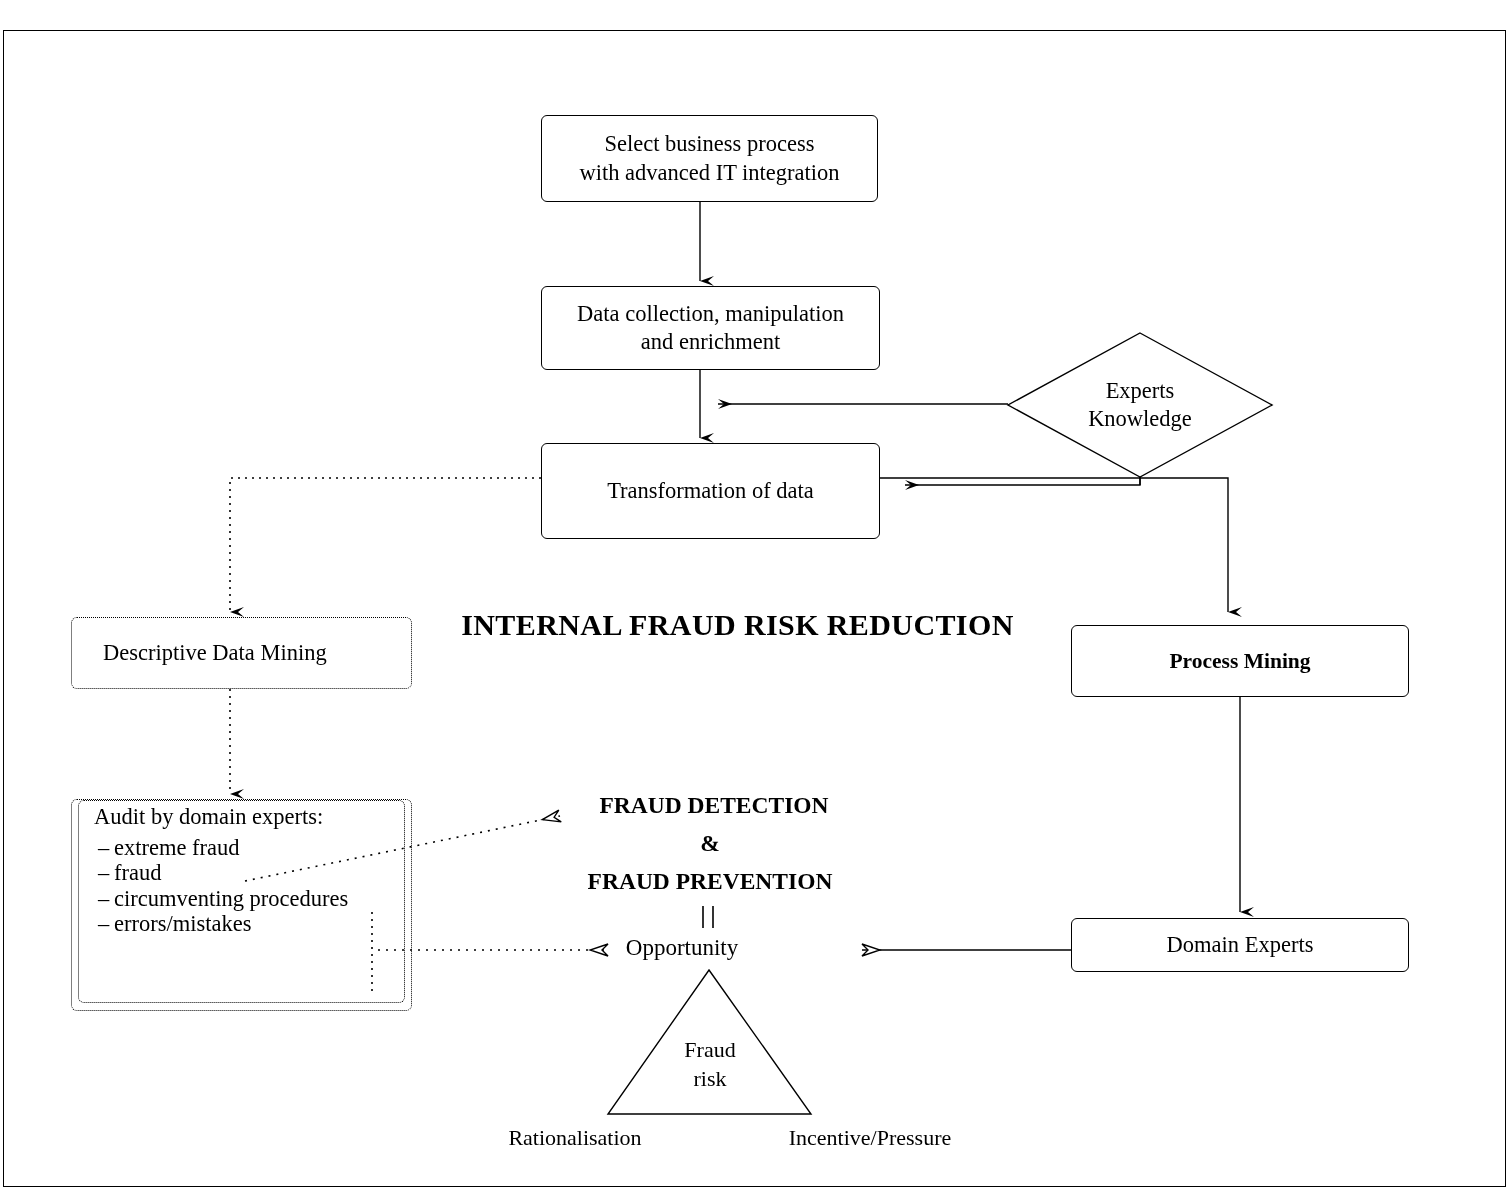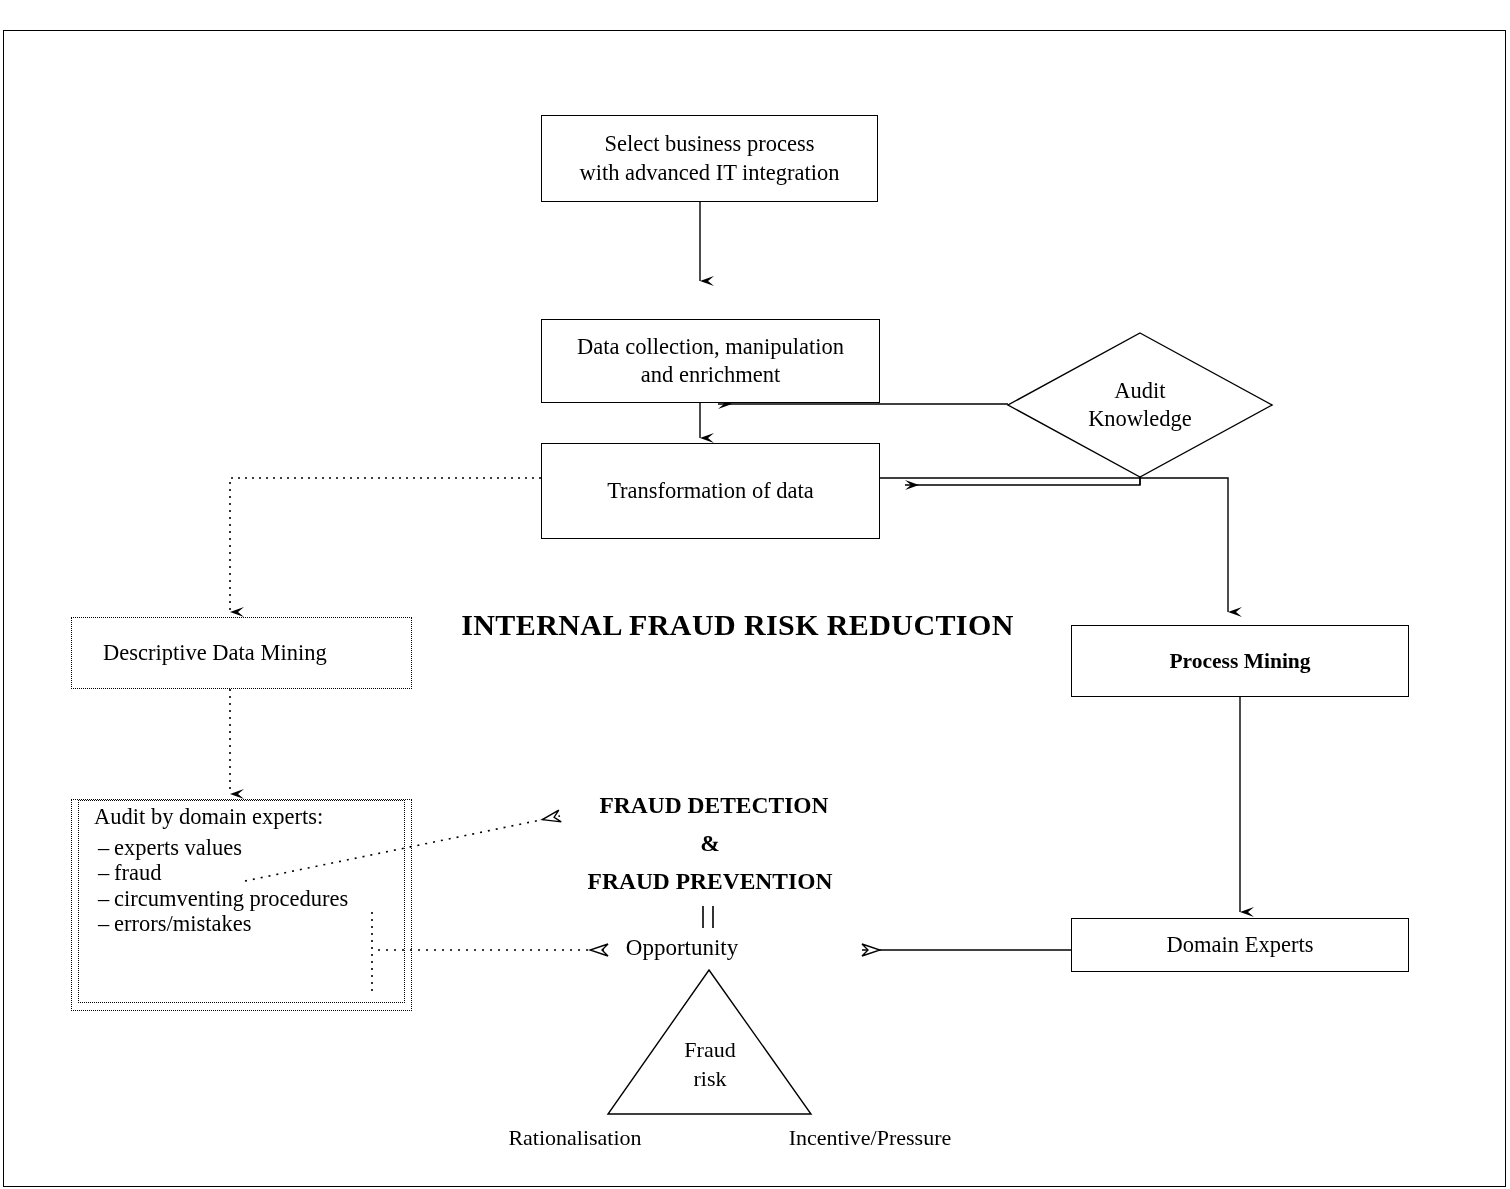--- a/index.html
+++ b/index.html
@@ -1,27 +1,27 @@
 <!DOCTYPE html>
 <html><head>
 <meta charset="utf-8">
 <style>
   html,body{margin:0;padding:0;background:#ffffff;}
   body{width:1510px;height:1189px;font-family:"Liberation Serif","DejaVu Serif",serif;color:#000;}
   #stage{position:relative;width:1510px;height:1189px;overflow:hidden;}
   #page-border{position:absolute;left:3px;top:30px;width:1503px;height:1157px;border:1.5px solid #000;box-sizing:border-box;}
   svg#wires{position:absolute;left:0;top:0;width:1510px;height:1189px;}
-  .node{position:absolute;box-sizing:border-box;display:flex;align-items:center;justify-content:center;text-align:center;line-height:1.25;}
+  .node{position:absolute;box-sizing:border-box;display:flex;align-items:center;justify-content:center;text-align:center;line-height:1.25;border-radius:6px;}
   .solidbox{border:1.3px solid #000;background:#fff;}
   .dotbox{border:1.6px dotted #000;background:transparent;}
   .fs22{font-size:22.5px;}
   .fs21{font-size:21.5px;margin-top:8px;}
   .bold{font-weight:bold;}
   #n-select{left:541px;top:115px;width:337px;height:87px;}
-  #n-collect{left:541px;top:286px;width:339px;height:84px;margin-top:33px;}
+  #n-collect{left:541px;top:286px;width:339px;height:84px;}
   #n-transform{left:541px;top:443px;width:339px;height:96px;}
   #n-diamond-wrap{left:1008px;top:333px;width:264px;height:144px;}
   #n-diamond-label{position:absolute;left:0;top:0;width:264px;height:144px;display:flex;align-items:center;justify-content:center;text-align:center;line-height:1.25;font-size:22.5px;}
   #n-ddm{left:71px;top:617px;width:341px;height:72px;justify-content:flex-start;padding-left:31px;}
   #n-audit-outer{left:71px;top:799px;width:341px;height:212px;}
   #n-audit-inner{left:78px;top:800px;width:327px;height:203px;}
   #n-audit-content{position:absolute;left:92px;top:806px;width:300px;font-size:22.5px;line-height:1.0;}
   #n-audit-content .head{margin:0 0 8px 2px;}
   #n-audit-content ul{list-style:none;margin:0;padding:0;}
   #n-audit-content li{margin:0 0 3px 6px;white-space:nowrap;}
@@ -134,36 +134,36 @@
     </div>
   </div>
 
   <div class="node solidbox fs22" id="n-transform">
     <span>Transformation of data</span>
   </div>
 
   <div class="node" id="n-diamond-wrap">
     <div id="n-diamond-label">
       <div>
-        <div>Audit</div>
+        <div>Experts</div>
         <div>Knowledge</div>
       </div>
     </div>
   </div>
 
   <div class="node dotbox fs22" id="n-ddm">
     <span>Descriptive Data Mining</span>
   </div>
 
   <div class="node dotbox" id="n-audit-outer"></div>
   <div class="node dotbox" id="n-audit-inner"></div>
   <div id="n-audit-content">
     <div class="head">Audit by domain experts:</div>
     <ul>
-      <li><span class="dash">–</span><span>experts values</span></li>
+      <li><span class="dash">–</span><span>extreme fraud</span></li>
       <li><span class="dash">–</span><span>fraud</span></li>
       <li><span class="dash">–</span><span>circumventing procedures</span></li>
       <li><span class="dash">–</span><span>errors/mistakes</span></li>
     </ul>
   </div>
 
   <div class="node solidbox fs21 bold" id="n-pm">
     <span>Process Mining</span>
   </div>
 

